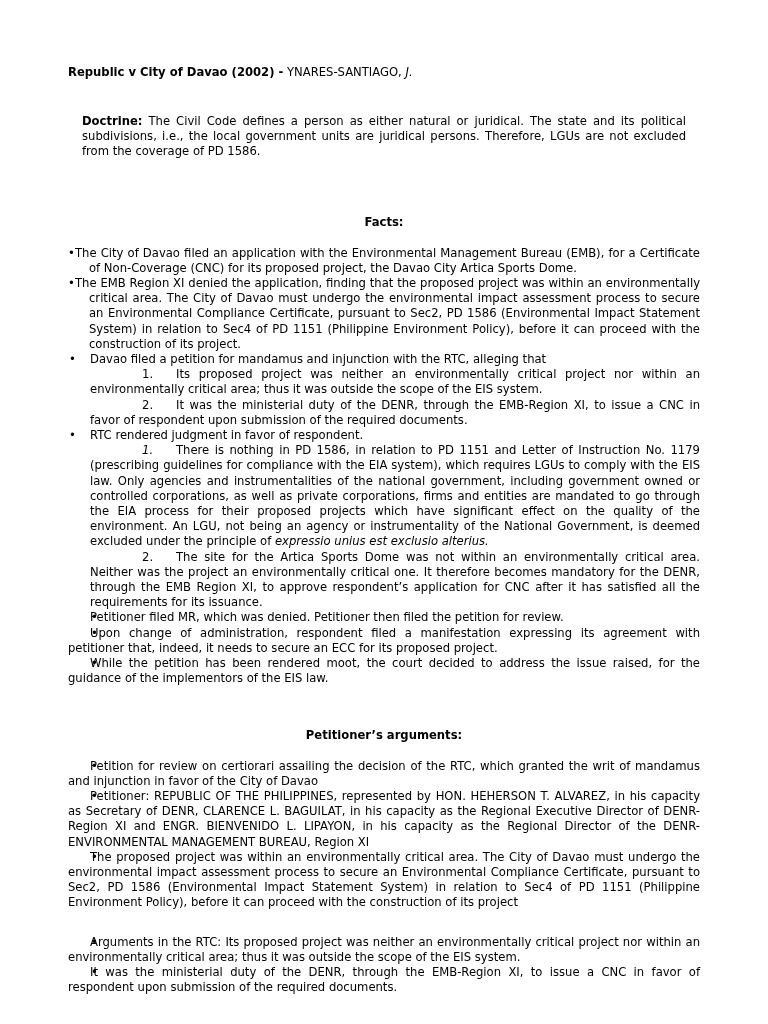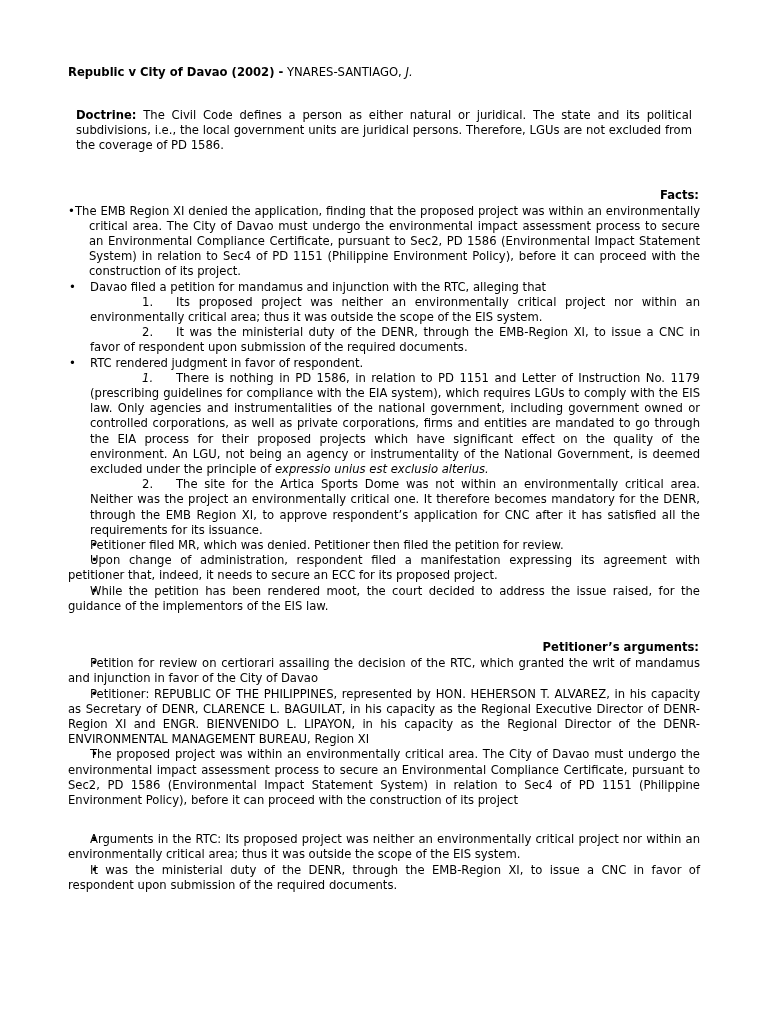--- a/index.html
+++ b/index.html
@@ -36,29 +36,29 @@
     line-height: 16px;
     text-align: left;
   }
   .title-case { font-weight: bold; }
   .title-justice { font-weight: normal; }
   .title-j { font-style: italic; }
   .gap-md { height: 20px; }
   .gap-lg { height: 24px; }
 
   .para {
-    margin: 8px;
+    margin: 14px;
     text-align: justify;
   }
   .lead { font-weight: bold; }
 
   .section-head {
-    margin: 1px;
+    margin: 16px;
     font-weight: bold;
-    text-align: right;
+    text-align: center;
     line-height: 16px;
   }
 
   
   ul.bl {
     list-style: none;
     margin: 0;
     padding: 0;
   }
   ul.bl > li {
@@ -142,20 +142,23 @@
     <p class="para">
       <span class="lead">Doctrine:</span><span> The Civil Code defines a person as either natural or juridical. The state and its political subdivisions, i.e., the local government units are juridical persons. Therefore, LGUs are not excluded from the coverage of PD 1586.</span>
     </p>
 
     <div class="gap-lg"></div>
 
     <p class="section-head">Facts:</p>
 
     <ul class="bl styleA">
       <li class="hang">
+          <span class="txt">The City of Davao filed an application with the Environmental Management Bureau (EMB), for a Certificate of Non-Coverage (CNC) for its proposed project, the Davao City Artica Sports Dome.</span>
+        </li>
+      <li class="hang">
           <span class="txt">The EMB Region XI denied the application, finding that the proposed project was within an environmentally critical area.  The City of Davao must undergo the environmental impact assessment process to secure an Environmental Compliance Certificate, pursuant to Sec2, PD 1586 (Environmental Impact Statement System) in relation to Sec4 of PD 1151 (Philippine Environment Policy), before it can proceed with the construction of its project.</span>
         </li>
     </ul>
 
     <ul class="bl styleC">
       <li><span>Davao filed a petition for mandamus and injunction with the RTC, alleging that</span></li>
     </ul>
     <ol class="sub">
       <li><span class="num">1.</span><span>Its proposed project was neither an environmentally critical project nor within an environmentally critical area; thus it was outside the scope of the EIS system.</span></li>
       <li><span class="num">2.</span><span>It was the ministerial duty of the DENR, through the EMB-Region XI, to issue a CNC in favor of respondent upon submission of the required documents.</span></li>

